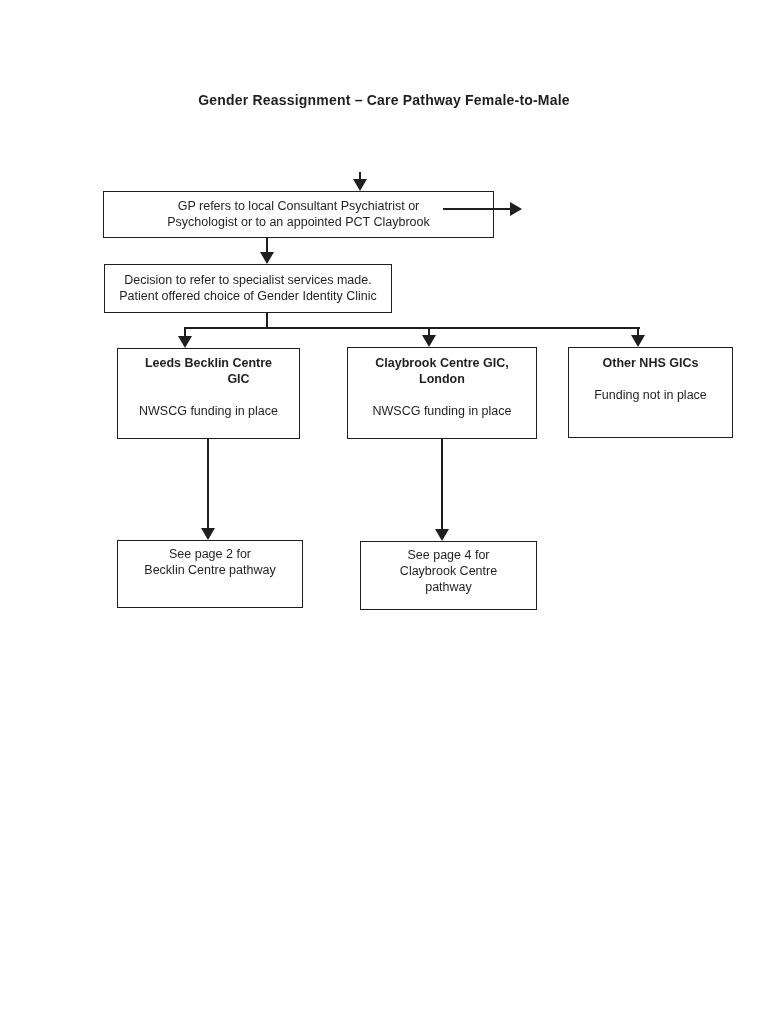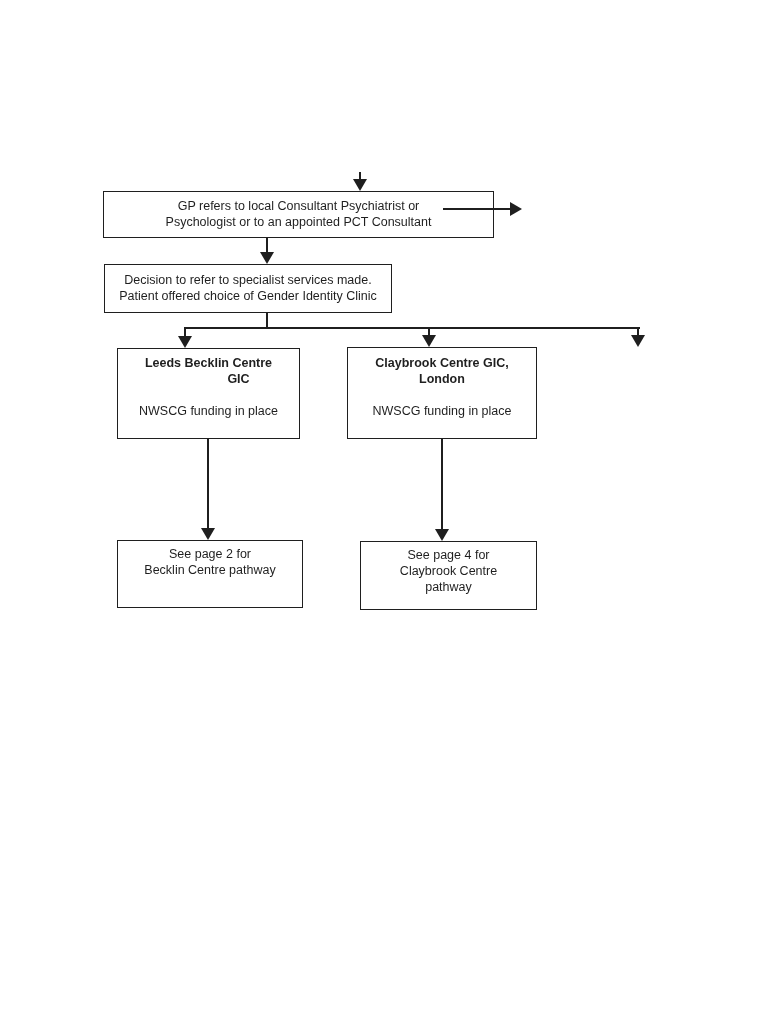--- a/index.html
+++ b/index.html
@@ -76,45 +76,50 @@
   #ln-c1 { left: 207px; top: 439px; width: 2px; height: 90px; }
   #ar-c1 { left: 201px; top: 528px; }
   #ln-c2 { left: 441px; top: 439px; width: 2px; height: 91px; }
   #ar-c2 { left: 435px; top: 529px; }
 </style>
 </head>
 <body>
 
 <div class="page">
 
+  <div class="doc-title">Gender Reassignment – Care Pathway Female-to-Male</div>
 
 
   <div class="box" id="box-gp-refers">
     <span class="ln">GP refers to local Consultant Psychiatrist or</span>
-    <span class="ln">Psychologist or to an appointed PCT Consultant</span>
+    <span class="ln">Psychologist or to an appointed PCT Claybrook</span>
   </div>
 
 
   <div class="box" id="box-decision">
     <span class="ln">Decision to refer to specialist services made.</span>
     <span class="ln">Patient offered choice of Gender Identity Clinic</span>
   </div>
 
   <div class="box" id="box-leeds">
     <span class="ln node-title">Leeds Becklin Centre</span>
     <span class="ln node-title indent-gic">GIC</span>
     <span class="node-body">NWSCG funding in place</span>
   </div>
 
   <div class="box" id="box-claybrook">
     <span class="ln node-title">Claybrook Centre GIC,</span>
     <span class="ln node-title">London</span>
     <span class="node-body">NWSCG funding in place</span>
   </div>
 
+  <div class="box" id="box-other-gics">
+    <span class="ln node-title">Other NHS GICs</span>
+    <span class="node-body">Funding not in place</span>
+  </div>
 
   <div class="box" id="box-see-page-2">
     <span class="ln">See page 2  for</span>
     <span class="ln">Becklin Centre pathway</span>
   </div>
 
   <div class="box" id="box-see-page-4">
     <span class="ln">See page 4 for</span>
     <span class="ln">Claybrook Centre</span>
     <span class="ln">pathway</span>

